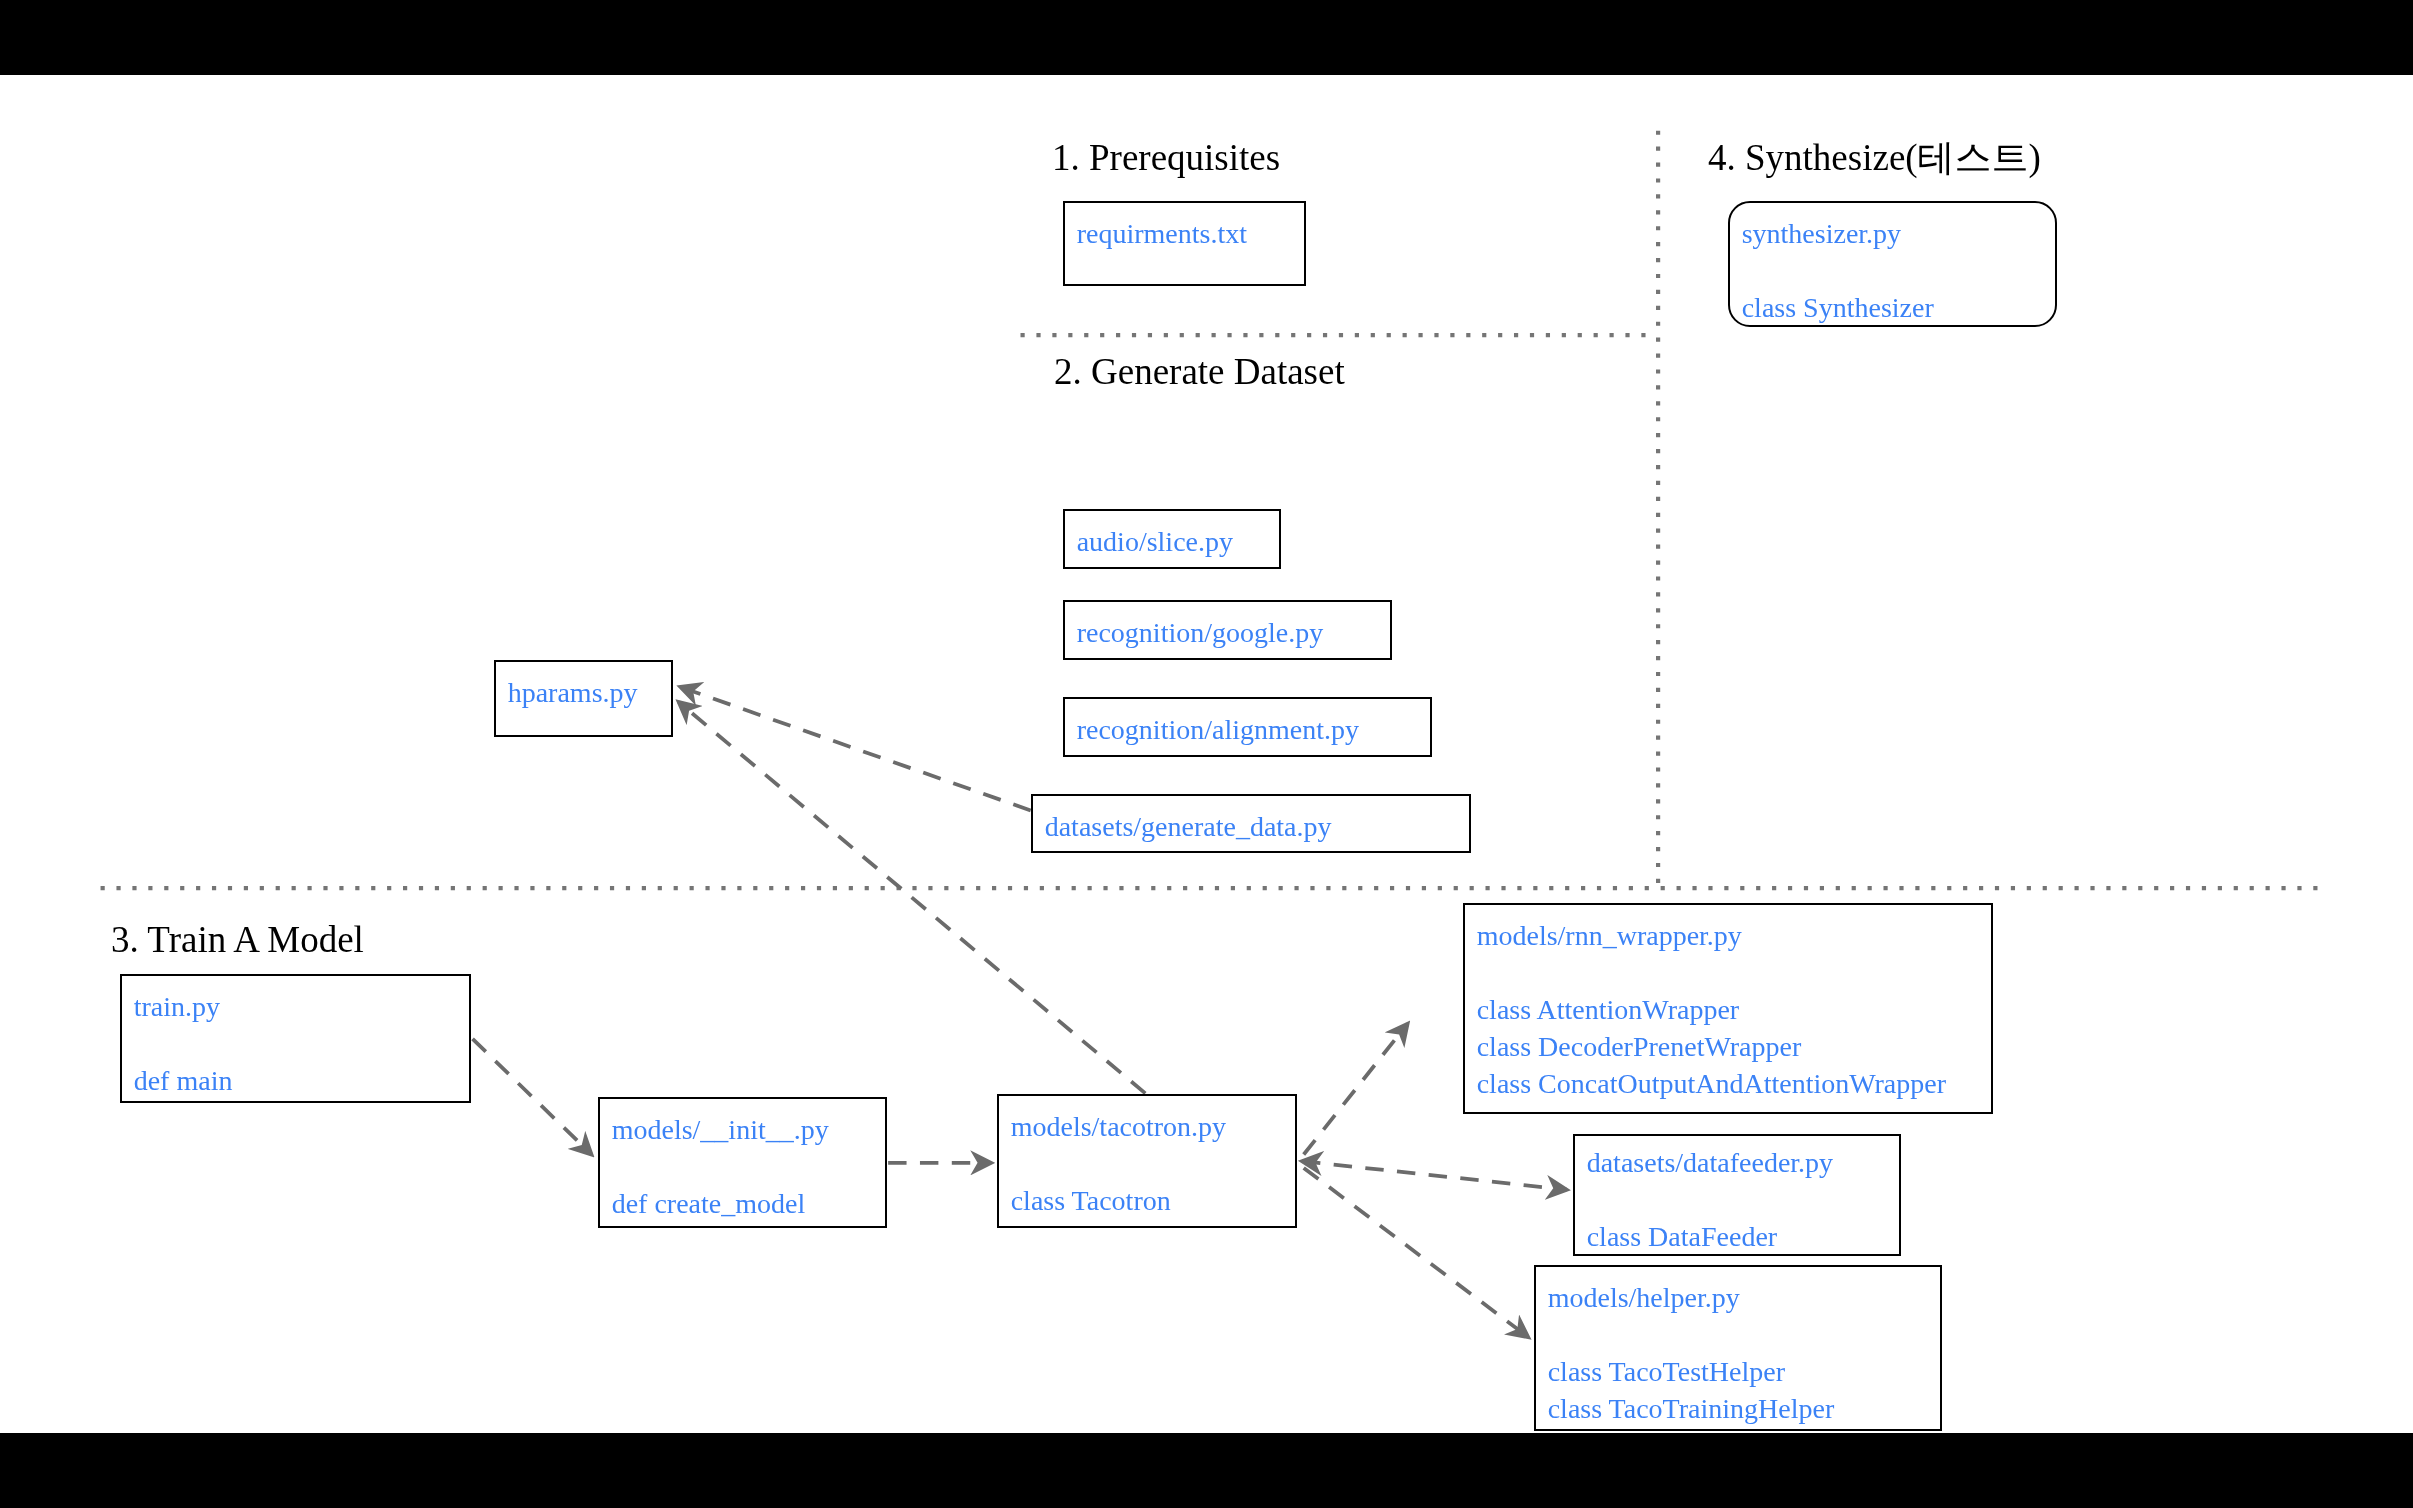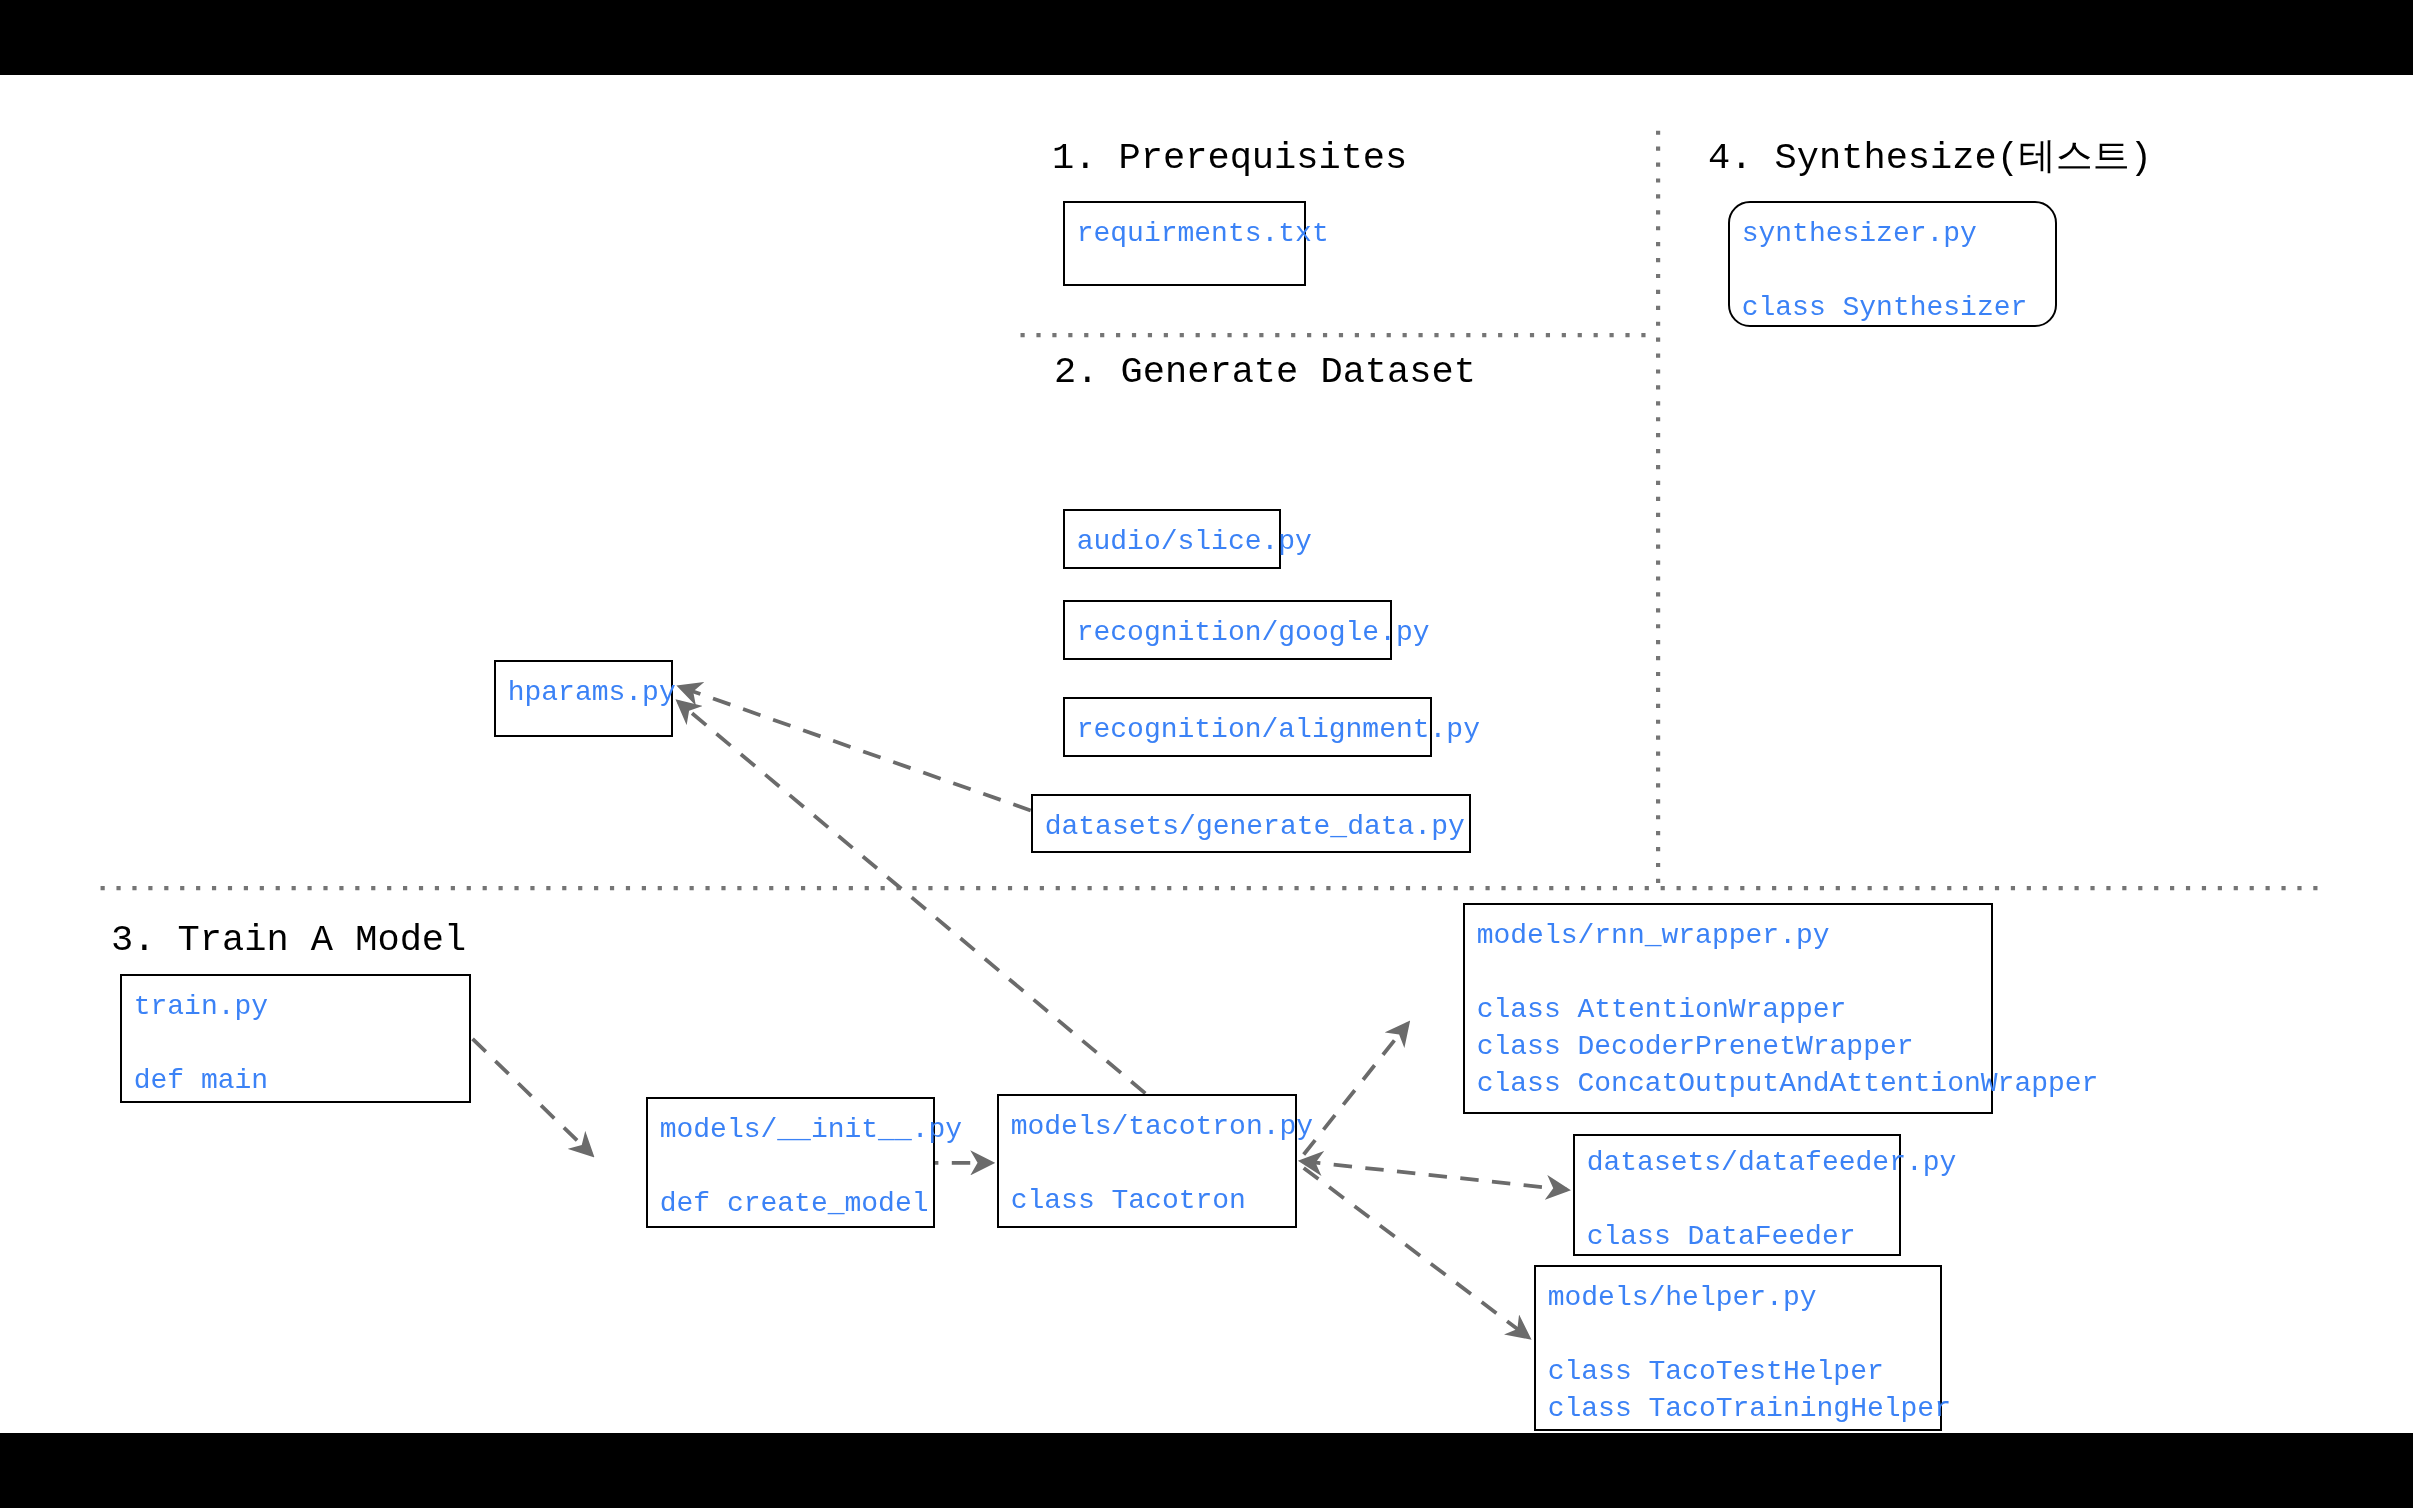--- a/index.html
+++ b/index.html
@@ -1,20 +1,20 @@
 <!DOCTYPE html>
 <html style="font-size:13.4px"><head>
 <meta charset="utf-8">
 <style>
   html, body { margin: 0; padding: 0; background: #000; }
   .stage {
     position: relative;
     width: 2413px; height: 1508px;
     background: #000000;
-    font-family: Liberation Mono, monospace;
+    font-family: Liberation Serif, serif;
     overflow: hidden;
   }
   .letterbox { position: absolute; left: 0; width: 2413px; background: #000000; }
   .letterbox.top { top: 0; height: 75px; }
   .letterbox.bottom { top: 1433px; height: 75px; }
   .content {
     position: absolute; left: 0; top: 75px;
     width: 2413px; height: 1358px;
     background: #ffffff;
   }
@@ -44,21 +44,21 @@
   
   #box-requirments   { left: 1063px; top: 126px;  width: 243px; height: 85px; }
   #box-synthesizer   { left: 1728px; top: 126px;  width: 329px; height: 126px; border-radius: 22px; }
   #box-download      { left: 1063px; top: 340px;  width: 335px; height: 60px; }
   #box-slice         { left: 1063px; top: 434px;  width: 218px; height: 60px; }
   #box-google        { left: 1063px; top: 525px;  width: 329px; height: 60px; }
   #box-alignment     { left: 1063px; top: 622px;  width: 369px; height: 60px; }
   #box-generate-data { left: 1031px; top: 719px;  width: 440px; height: 59px; }
   #box-hparams       { left: 494px;  top: 585px;  width: 179px; height: 77px; }
   #box-train         { left: 120px;  top: 899px; width: 351px; height: 129px; }
-  #box-init          { left: 598px;  top: 1022px; width: 289px; height: 131px; margin-left: 48px; }
+  #box-init          { left: 598px;  top: 1022px; width: 289px; height: 131px; }
   #box-tacotron      { left: 997px; top: 1019px; width: 300px; height: 134px; }
   #box-rnn-wrapper   { left: 1463px; top: 828px;  width: 530px; height: 211px; }
   #box-datafeeder    { left: 1573px; top: 1059px; width: 328px; height: 122px; }
   #box-helper        { left: 1534px; top: 1190px; width: 408px; height: 166px; }
 
   #title-prerequisites    { left: 1052px; top: 61px; }
   #title-synthesize       { left: 1708px; top: 61px; }
   #title-generate-dataset { left: 1054px; top: 275px; }
   #title-train-a-model    { left: 111px;  top: 843px; }
 </style>

